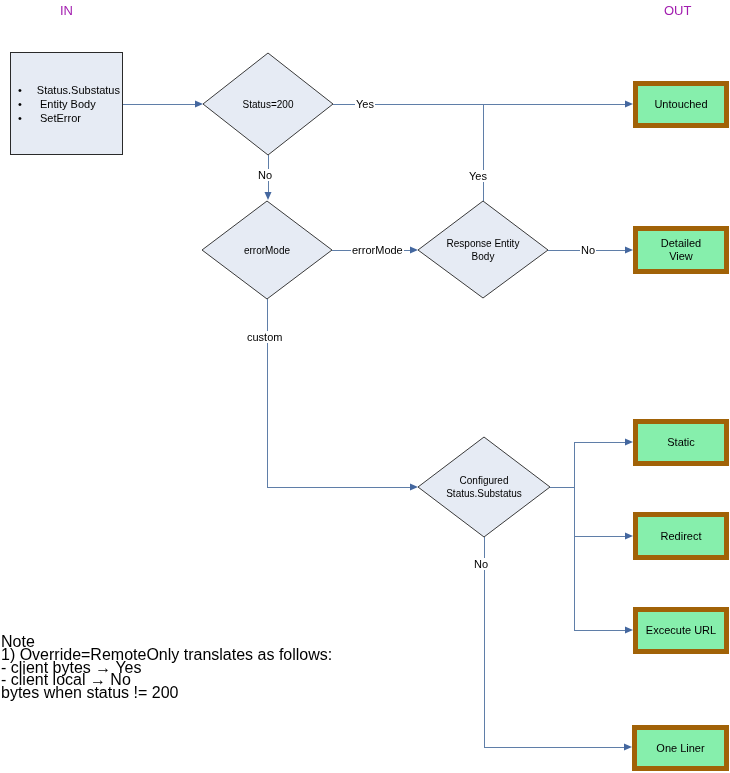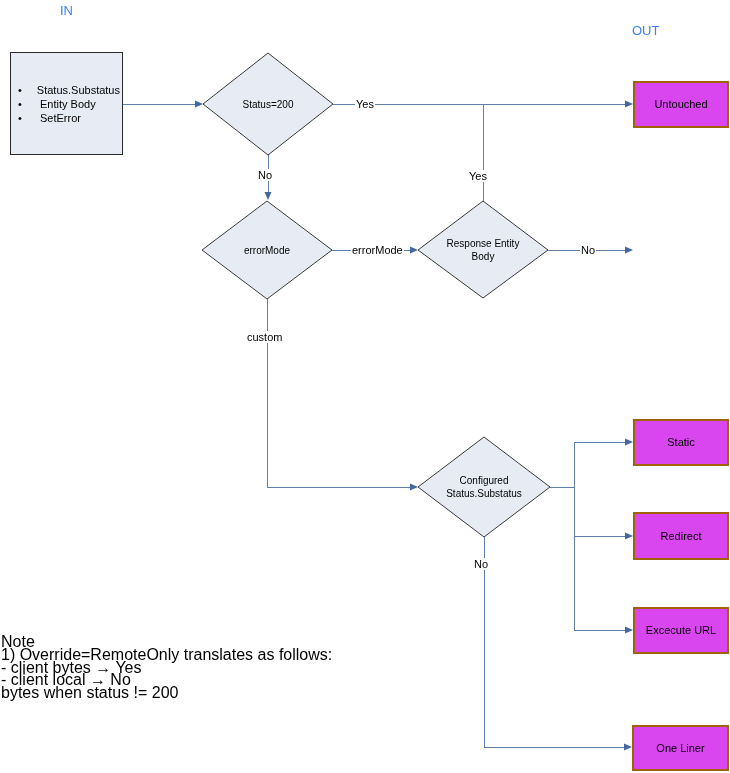--- a/index.html
+++ b/index.html
@@ -1,24 +1,24 @@
 <!DOCTYPE html>
 <html><head>
 <meta charset="utf-8">
 <style>
   html,body{margin:0;padding:0;background:#fff;}
   .stage{
     position:relative;width:730px;height:773px;background:#ffffff;
     font-family:"Liberation Sans", sans-serif;color:#000;overflow:hidden;
   }
   .stage svg{position:absolute;left:0;top:0;}
-  .hdr{position:absolute;font-size:13px;color:#3b82f6;}
+  .hdr{position:absolute;font-size:13px;color:#a21caf;}
   .node{
     position:absolute;box-sizing:border-box;
-    background:#d946ef;border:2px solid #a16207;
+    background:#86efac;border:5px solid #a16207;
     display:flex;align-items:center;justify-content:center;
     font-size:11px;text-align:center;line-height:13px;
   }
   .node .lbl{max-width:72px;}
   .dlabel{
     position:absolute;display:flex;align-items:center;justify-content:center;
     font-size:10px;text-align:center;line-height:13px;pointer-events:none;
   }
   .dlabel .lbl{max-width:104px;}
   .elabel{
@@ -75,21 +75,21 @@
 
     <g fill="#e6ebf4" stroke="#3a3a3a" stroke-width="1">
       <polygon points="268,53 333,104 268,155 203,104"></polygon>
       <polygon points="267,201 332,250 267,299 202,250"></polygon>
       <polygon points="483,201 548,250 483,298 418,250"></polygon>
       <polygon points="484,437 550,487 484,537 418,487"></polygon>
     </g>
   </svg>
 
   <div class="hdr" style="left:60px;top:3px;">IN</div>
-  <div class="hdr" style="left:632px;top:3px;margin-top:20px;">OUT</div>
+  <div class="hdr" style="left:664px;top:3px;">OUT</div>
 
   <div class="inbox">
     <div class="li">
       <span class="dot">•</span>
       <span>Status.Substatus</span>
     </div>
     <div class="li">
       <span class="dot">•</span>
       <span>Entity Body</span>
     </div>
@@ -107,20 +107,23 @@
   </div>
   <div class="dlabel" style="left:418px;top:201px;width:130px;height:97px;">
     <span class="lbl" style="max-width:96px;">Response Entity Body</span>
   </div>
   <div class="dlabel" style="left:418px;top:437px;width:132px;height:100px;">
     <span class="lbl">Configured Status.Substatus</span>
   </div>
 
   <div class="node" style="left:633px;top:81px;width:96px;height:47px;">
     <span class="lbl">Untouched</span>
+  </div>
+  <div class="node" style="left:633px;top:226px;width:96px;height:48px;">
+    <span class="lbl" style="max-width:56px;">Detailed View</span>
   </div>
   <div class="node" style="left:633px;top:419px;width:96px;height:47px;">
     <span class="lbl">Static</span>
   </div>
   <div class="node" style="left:633px;top:512px;width:96px;height:48px;">
     <span class="lbl">Redirect</span>
   </div>
   <div class="node" style="left:633px;top:607px;width:96px;height:47px;">
     <span class="lbl" style="max-width:86px;">Excecute URL</span>
   </div>

